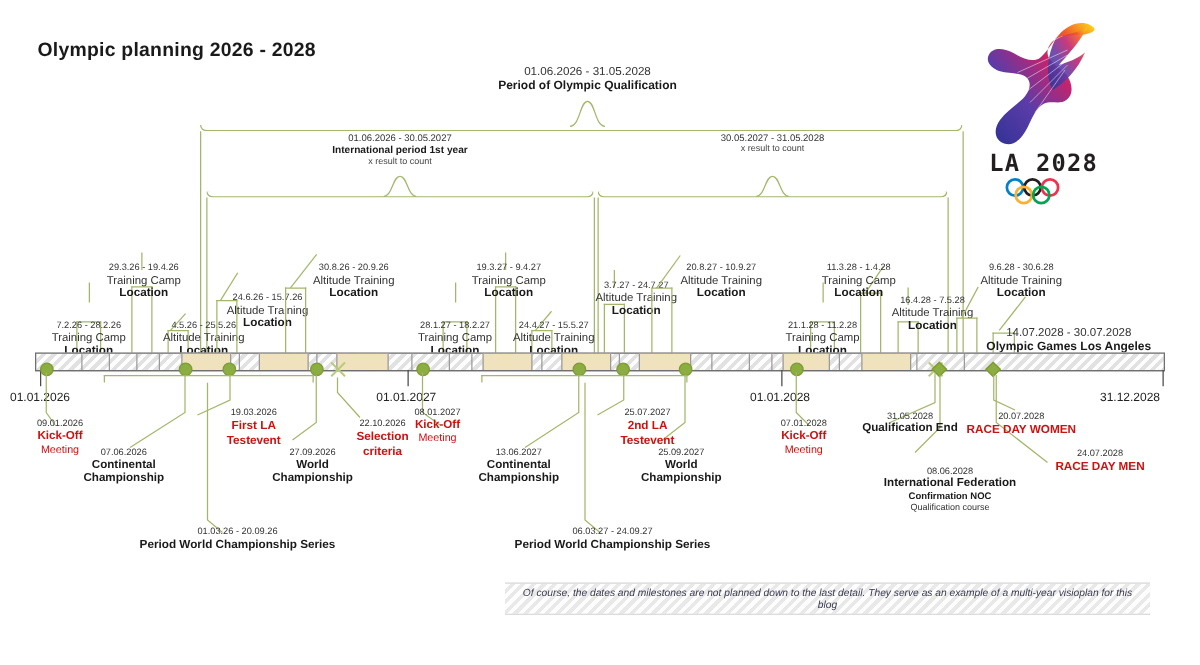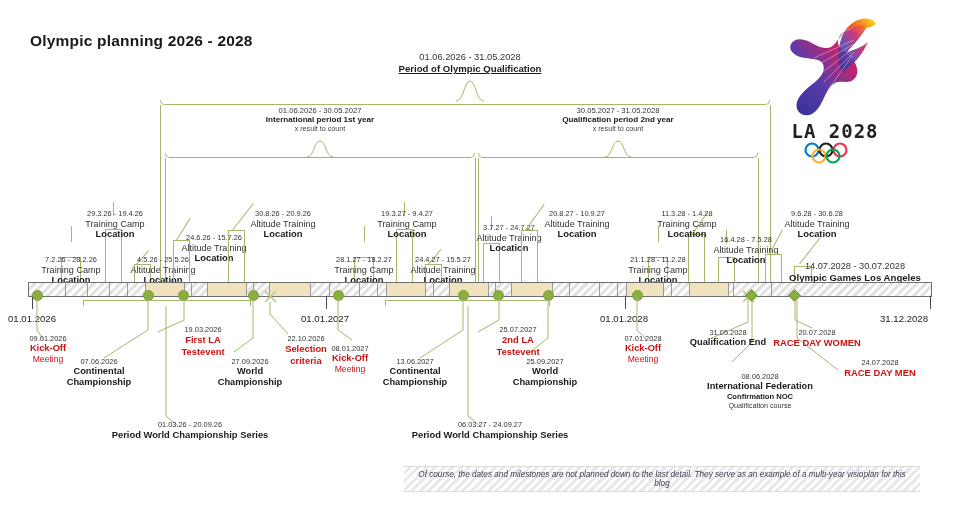--- a/index.html
+++ b/index.html
@@ -149,21 +149,21 @@
   .bracket-label {
     position: absolute;
     text-align: center;
     white-space: nowrap;
     line-height: 1.2;
   }
   .bracket-label .d  { display:block; font-size: 7.6px; color: #333; }
   .bracket-label .t  { display:block; font-size: 8.1px; font-weight: bold; color: #1a1a1a; }
   .bracket-label .s  { display:block; font-size: 7.2px; color: #444; }
   .bracket-label.big .d { font-size: 9.3px; }
-  .bracket-label.big .t { font-size: 9.6px; text-decoration: underline; }
+  .bracket-label.big .t { font-size: 9.6px; }
 
   
   .ms-dot {
     position: absolute;
     width: 11px; height: 11px;
     border-radius: 50%;
     background: #8cad3f;
     border: 1px solid #7d9c35;
     box-sizing: border-box;
   }
@@ -292,21 +292,20 @@
   </div>
   <svg style="position:absolute;left:306px;top:140px;" width="28" height="18">
     <path d="M1,17 C8,17 8,1 14,1 C20,1 20,17 27,17" fill="none" stroke="#a3b76a" stroke-width="1"></path>
   </svg>
   <div class="bracket" style="left:165px; top:153px; width:310px; height:5px;"></div>
   <div class="bracket-stem" style="left:165px; top:158px; height:132px;"></div>
   <div class="bracket-stem" style="left:475px; top:158px; height:132px;"></div>
 
   <div class="bracket-label" style="left:508px; top:106px; width:220px;">
     <span class="d">30.05.2027 - 31.05.2028</span>
-    <span class="t">Qualification period 2nd year</span>
     <span class="s">x result to count</span>
   </div>
   <svg style="position:absolute;left:604px;top:140px;" width="28" height="18">
     <path d="M1,17 C8,17 8,1 14,1 C20,1 20,17 27,17" fill="none" stroke="#a3b76a" stroke-width="1"></path>
   </svg>
   <div class="bracket" style="left:478px; top:153px; width:280px; height:5px;"></div>
   <div class="bracket-stem" style="left:478px; top:158px; height:132px;"></div>
   <div class="bracket-stem" style="left:758px; top:158px; height:132px;"></div>
 
   <div class="task-box" style="left:61px; top:257px; width:20px; height:26px;"></div>
@@ -534,21 +533,21 @@
     <span class="n">World</span>
     <span class="sub" style="font-size:9.3px;">Championship</span>
   </div>
 
   <div class="ms-label redcap" style="left:258px; top:334px; width:96px;">
     <span class="d">22.10.2026</span>
     <span class="n">Selection</span>
     <span class="sub" style="color:#cc1111;font-weight:bold;font-size:9.4px;">criteria</span>
   </div>
 
-  <div class="ms-label red" style="left:302px; top:344px; width:96px;text-align:center;">
+  <div class="ms-label red" style="left:302px; top:325px; width:96px;text-align:center;">
     <span class="d">08.01.2027</span>
     <span class="n">Kick-Off</span>
     <span class="sub">Meeting</span>
   </div>
 
   <div class="ms-label" style="left:355px; top:357px; width:120px;">
     <span class="d">13.06.2027</span>
     <span class="n">Continental</span>
     <span class="sub" style="font-size:9.3px;">Championship</span>
   </div>

